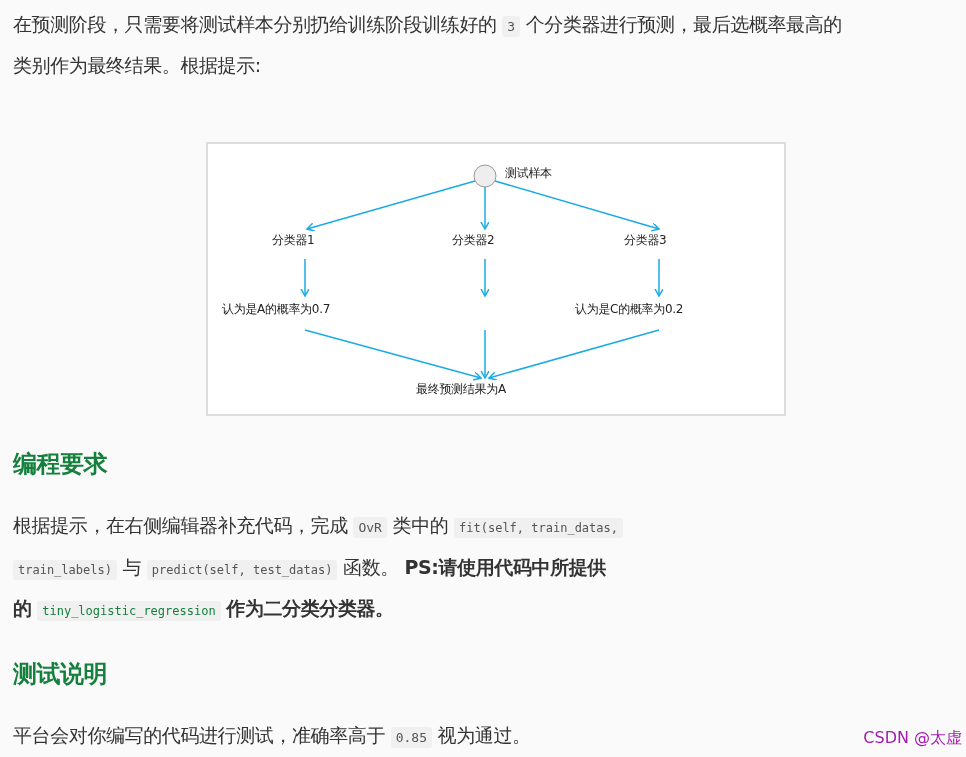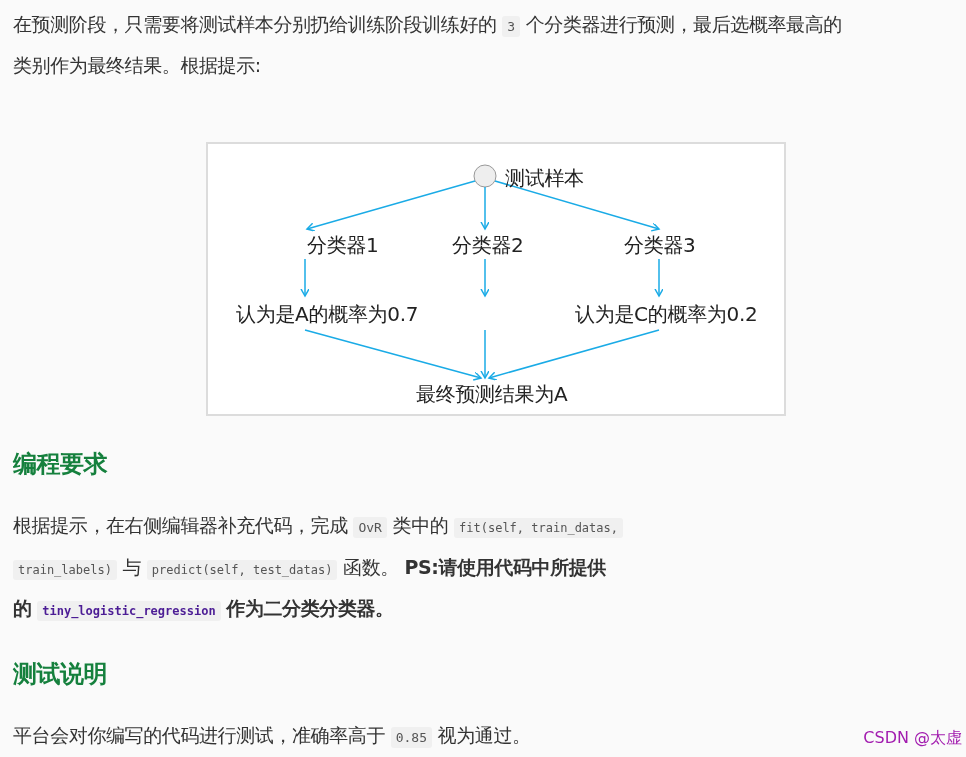--- a/index.html
+++ b/index.html
@@ -28,21 +28,21 @@
       font-family: "DejaVu Sans Mono", "Liberation Mono", monospace;
       font-size: 12px;
       background: #f0f0f0;
       border-radius: 3px;
       padding: 3px 5px;
       color: #555555;
       letter-spacing: 0;
     }
     .code.small { font-size: 13px; }
     .bold { font-weight: bold; color: #333333; }
-    .code.boldcode { font-weight: bold; color: #4c1d95; }
+    .code.boldcode { font-weight: normal; color: #15803d; }
     h2 {
       position: absolute;
       left: 13px;
       margin: 0;
       font-size: 24px;
       font-weight: bold;
       color: #15803d;
       letter-spacing: -0.5px;
     }
     .figure {
@@ -51,21 +51,21 @@
       top: 142px;
       width: 580px;
       height: 274px;
       background: #ffffff;
       border: 2px solid #dcdcdc;
       box-sizing: border-box;
     }
     .figure svg { position: absolute; left: 0; top: 0; }
     .node-label {
       position: absolute;
-      font-size: 20px;
+      font-size: 12px;
       color: #222222;
       white-space: nowrap;
       letter-spacing: -0.3px;
     }
     .watermark {
       position: absolute;
       right: 4px;
       top: 728px;
       font-size: 16px;
       color: #a21caf;
@@ -100,24 +100,24 @@
 
     <line x1="97" y1="115" x2="97" y2="152" stroke="#1aabe6" stroke-width="1.5" marker-end="url(#arr)"></line>
     <line x1="277" y1="115" x2="277" y2="152" stroke="#1aabe6" stroke-width="1.5" marker-end="url(#arr)"></line>
     <line x1="451" y1="115" x2="451" y2="152" stroke="#1aabe6" stroke-width="1.5" marker-end="url(#arr)"></line>
 
     <line x1="97" y1="186" x2="273" y2="234" stroke="#1aabe6" stroke-width="1.5" marker-end="url(#arr)"></line>
     <line x1="277" y1="186" x2="277" y2="234" stroke="#1aabe6" stroke-width="1.5" marker-end="url(#arr)"></line>
     <line x1="451" y1="186" x2="281" y2="234" stroke="#1aabe6" stroke-width="1.5" marker-end="url(#arr)"></line>
   </svg>
   <div class="node-label" style="left:297px; top:21px;">测试样本</div>
-  <div class="node-label" style="left:64px; top:88px;margin-left:35px;">分类器1</div>
+  <div class="node-label" style="left:64px; top:88px;">分类器1</div>
   <div class="node-label" style="left:244px; top:88px;">分类器2</div>
   <div class="node-label" style="left:416px; top:88px;">分类器3</div>
-  <div class="node-label" style="left:28px; top:157px;">认为是A的概率为0.7</div>
+  <div class="node-label" style="left:14px; top:157px;">认为是A的概率为0.7</div>
   <div class="node-label" style="left:367px; top:157px;">认为是C的概率为0.2</div>
   <div class="node-label" style="left:208px; top:237px;">最终预测结果为A</div>
 </div>
 
 <h2 style="top:448px;">编程要求</h2>
 
 <div class="para" style="top:504px;">
   <span>根据提示，在右侧编辑器补充代码，完成</span>
   <span class="code small">OvR</span>
   <span>类中的</span>

